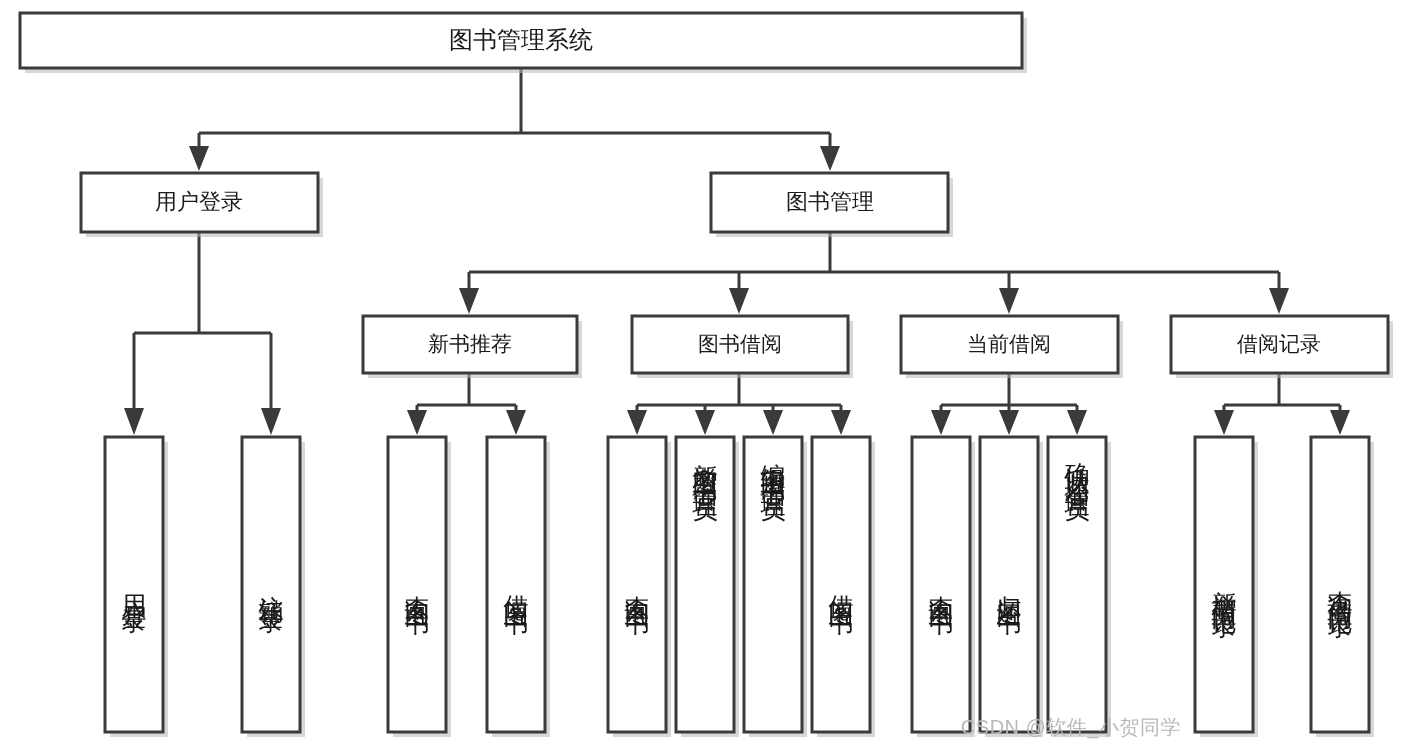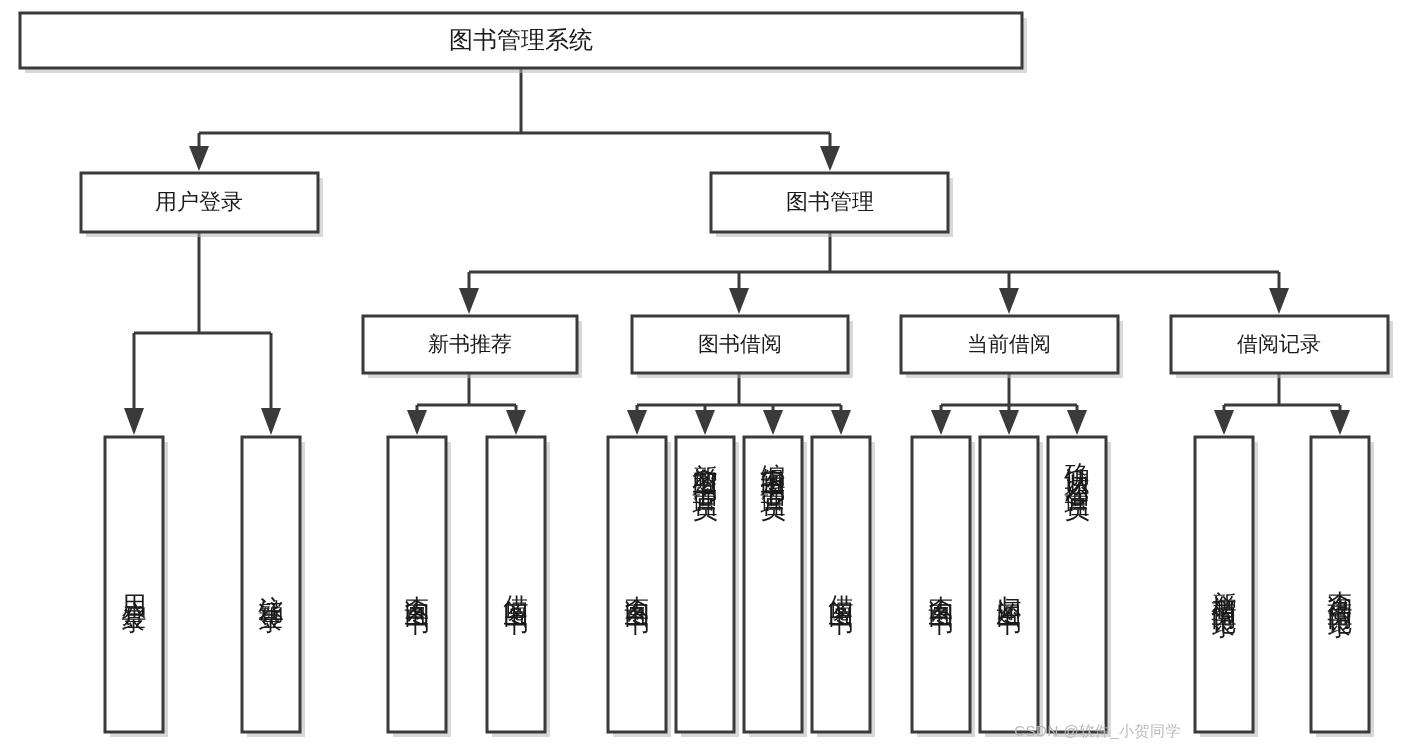--- a/index.html
+++ b/index.html
@@ -78,21 +78,21 @@
     line-height: 1;
     letter-spacing: 5px;
     color: #1a1a1a;
     white-space: nowrap;
   }
   .watermark {
     position: absolute;
     right: 14px;
     bottom: 6px;
     font-family: "Liberation Sans", "DejaVu Sans", sans-serif;
-    font-size: 15px;
+    font-size: 20px;
     color: #b9b9b9;
     letter-spacing: 0.5px;
     white-space: nowrap;
     user-select: none;
   }
 </style>
 </head>
 <body>
 
 <div id="diagram-root">

